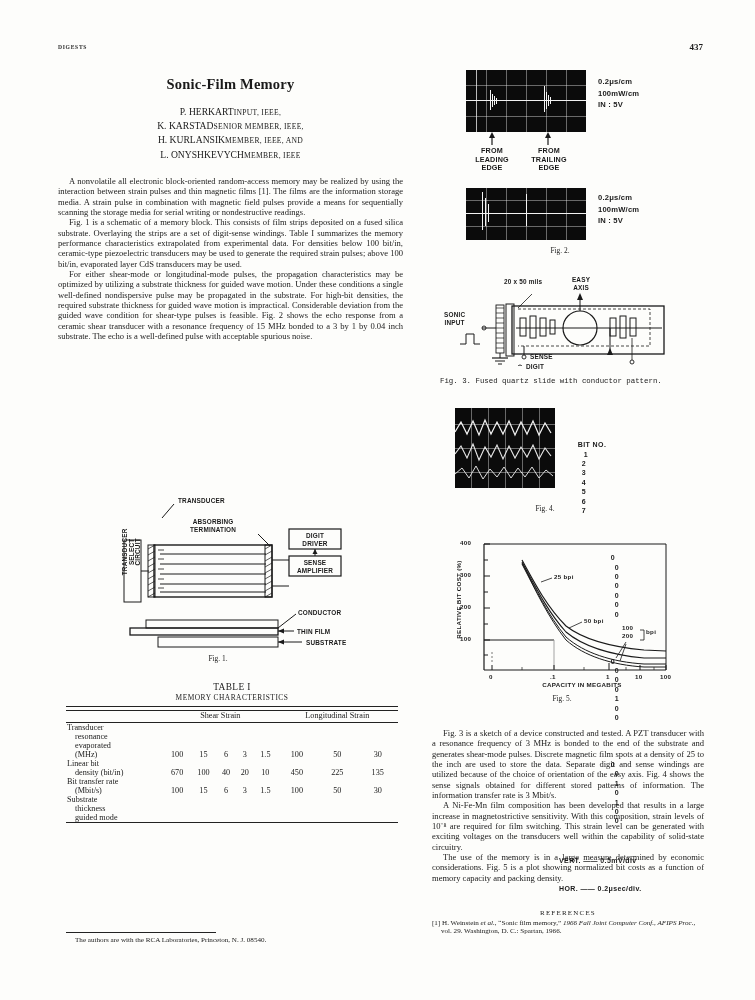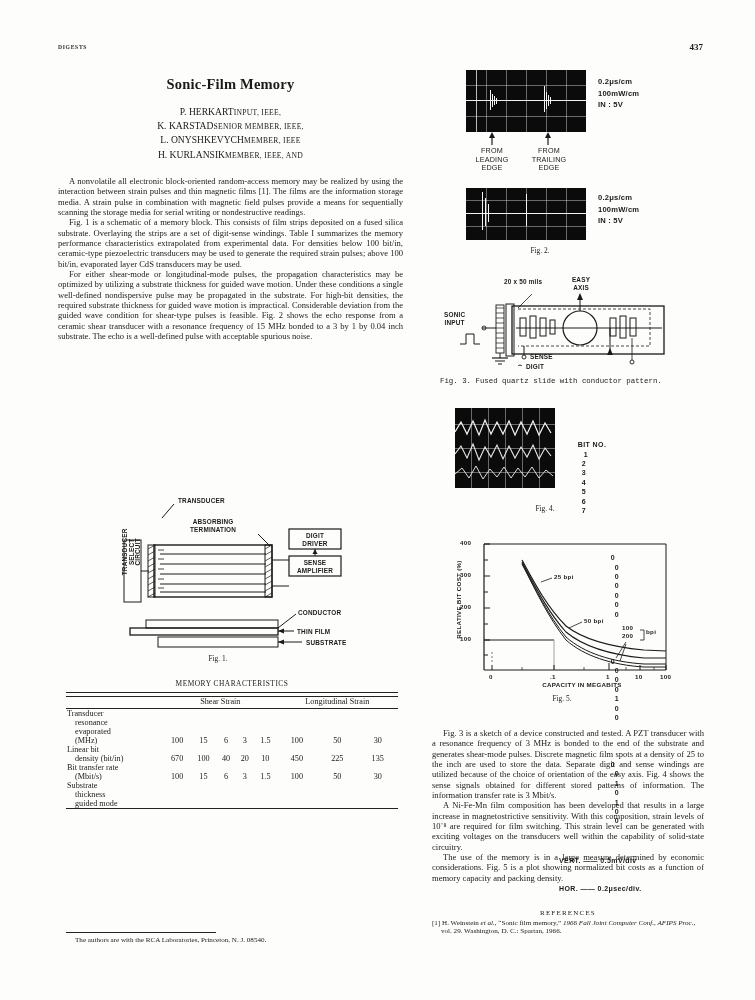--- a/index.html
+++ b/index.html
@@ -40,21 +40,21 @@
   
   .scope { background:#0b0b0b; position:relative; overflow:hidden; }
   .scope .grid-v, .scope .grid-h { position:absolute; background:rgba(235,235,235,.42); }
   .scope .grid-v { width:1px; top:0; bottom:0; }
   .scope .grid-h { height:1px; left:0; right:0; }
   .scope .base  { position:absolute; height:1.4px; left:0; right:0; background:#f2f2f2; }
   .scope .burst { position:absolute; background:#f4f4f4; width:1.2px; }
   .scope-note { font-size:7.6px; line-height:11.5px; font-family:"Liberation Sans", sans-serif;
                 font-weight:bold; letter-spacing:.2px; }
 
-  .arrowlbl { font-family:"Liberation Sans", sans-serif; font-weight:normal; font-size:7.2px;
+  .arrowlbl { font-family:"Liberation Sans", sans-serif; font-weight:bold; font-size:7.2px;
               line-height:8.6px; text-align:center; letter-spacing:.2px; }
 
   
   .f3lbl { position:absolute; font-family:"Liberation Sans", sans-serif; font-weight:bold;
            font-size:6.4px; line-height:7.6px; letter-spacing:.2px; }
 
   
   .bittable { font-family:"Liberation Sans", sans-serif; font-weight:bold; font-size:7px;
               line-height:9.4px; letter-spacing:.4px; white-space:pre; }
   .axlbl { position:absolute; font-family:"Liberation Sans", sans-serif; font-weight:bold;
@@ -91,24 +91,24 @@
     <h1 class="title">Sonic-Film Memory</h1>
 
     <div class="authors">
       <div>
         <span>P. HERKART</span><span class="sc">INPUT, IEEE,</span>
       </div>
       <div>
         <span>K. KARSTAD</span><span class="sc">SENIOR MEMBER, IEEE,</span>
       </div>
       <div>
+        <span>H. KURLANSIK</span><span class="sc">MEMBER, IEEE, AND</span>
+      </div>
+      <div>
         <span>L. ONYSHKEVYCH</span><span class="sc">MEMBER, IEEE</span>
-      </div>
-      <div>
-        <span>H. KURLANSIK</span><span class="sc">MEMBER, IEEE, AND</span>
       </div>
     </div>
 
     <p class="body">A nonvolatile all electronic block-oriented random-access memory may be realized by using the interaction between strain pulses and thin magnetic films [1]. The films are the information storage media. A strain pulse in combination with magnetic field pulses provide a means for sequentially scanning the storage media for serial writing or nondestructive readings.</p>
     <p class="body">Fig. 1 is a schematic of a memory block. This consists of film strips deposited on a fused silica substrate. Overlaying the strips are a set of digit-sense windings. Table I summarizes the memory performance characteristics extrapolated from experimental data. For densities below 100 bit/in, ceramic-type piezoelectric transducers may be used to generate the required strain pulses; above 100 bit/in, evaporated layer CdS transducers may be used.</p>
     <p class="body">For either shear-mode or longitudinal-mode pulses, the propagation characteristics may be optimized by utilizing a substrate thickness for guided wave motion. Under these conditions a single well-defined nondispersive pulse may be propagated in the substrate. For high-bit densities, the required substrate thickness for guided wave motion is impractical. Considerable deviation from the guided wave condition for shear-type pulses is feasible. Fig. 2 shows the echo response from a ceramic shear transducer with a resonance frequency of 15 MHz bonded to a 3 by 1 by 0.04 inch substrate. The echo is a well-defined pulse with acceptable spurious noise.</p>
   </div>
 
   <div style="position:absolute; left:118px; top:492px; width:290px; height:180px;">
 
@@ -197,20 +197,21 @@
 SELECT
 CIRCUIT</div>
     <div class="f3lbl" style="left:180px; top:117px;">CONDUCTOR</div>
     <div class="f3lbl" style="left:179px; top:136px;">THIN FILM</div>
     <div class="f3lbl" style="left:188px; top:147px;">SUBSTRATE</div>
 
     <div class="figcap" style="position:absolute; left:30px; top:160px; width:140px;">Fig. 1.</div>
   </div>
 
   <div style="position:absolute; left:66px; top:678px; width:332px;">
+    <div class="tbl-title">TABLE I</div>
     <div class="tbl-sub">MEMORY CHARACTERISTICS</div>
 
     <table class="memtab">
       <tbody>
           <tr>
             <td colspan="9" class="rule-dbl"></td>
           </tr>
       <tr>
         <td style="width:96px;"></td>
         <td colspan="5" class="num" style="padding-bottom:2px;">Shear Strain</td>
@@ -345,21 +346,21 @@
     <div class="burst" style="left:16px; top:4px; height:38px;"></div>
     <div class="burst" style="left:19px; top:10px; height:28px;"></div>
     <div class="burst" style="left:22px; top:16px; height:18px;"></div>
     <div class="burst" style="left:60px; top:6px; height:32px;"></div>
   </div>
   <div class="scope-note" style="position:absolute; left:598px; top:192px;">
     <div>0.2μs/cm</div>
     <div>100mW/cm</div>
     <div>IN : 5V</div>
   </div>
-  <div class="figcap" style="position:absolute; left:510px; top:244px; width:60px;">Fig. 2.</div>
+  <div class="figcap" style="position:absolute; left:530px; top:244px; width:60px;">Fig. 2.</div>
 
   <div style="position:absolute; left:440px; top:278px; width:268px; height:100px;">
     <svg width="268" height="88" style="position:absolute;left:0;top:0;">
 
       <rect x="72" y="28" width="152" height="48" fill="none" stroke="#1a1a1a" stroke-width="1.3"></rect>
       <rect x="66" y="26" width="8" height="52" fill="none" stroke="#1a1a1a" stroke-width="1"></rect>
 
       <g stroke="#1a1a1a" stroke-width=".7">
         <line x1="56" y1="30" x2="64" y2="30"></line>
           <line x1="56" y1="35" x2="64" y2="35"></line>

